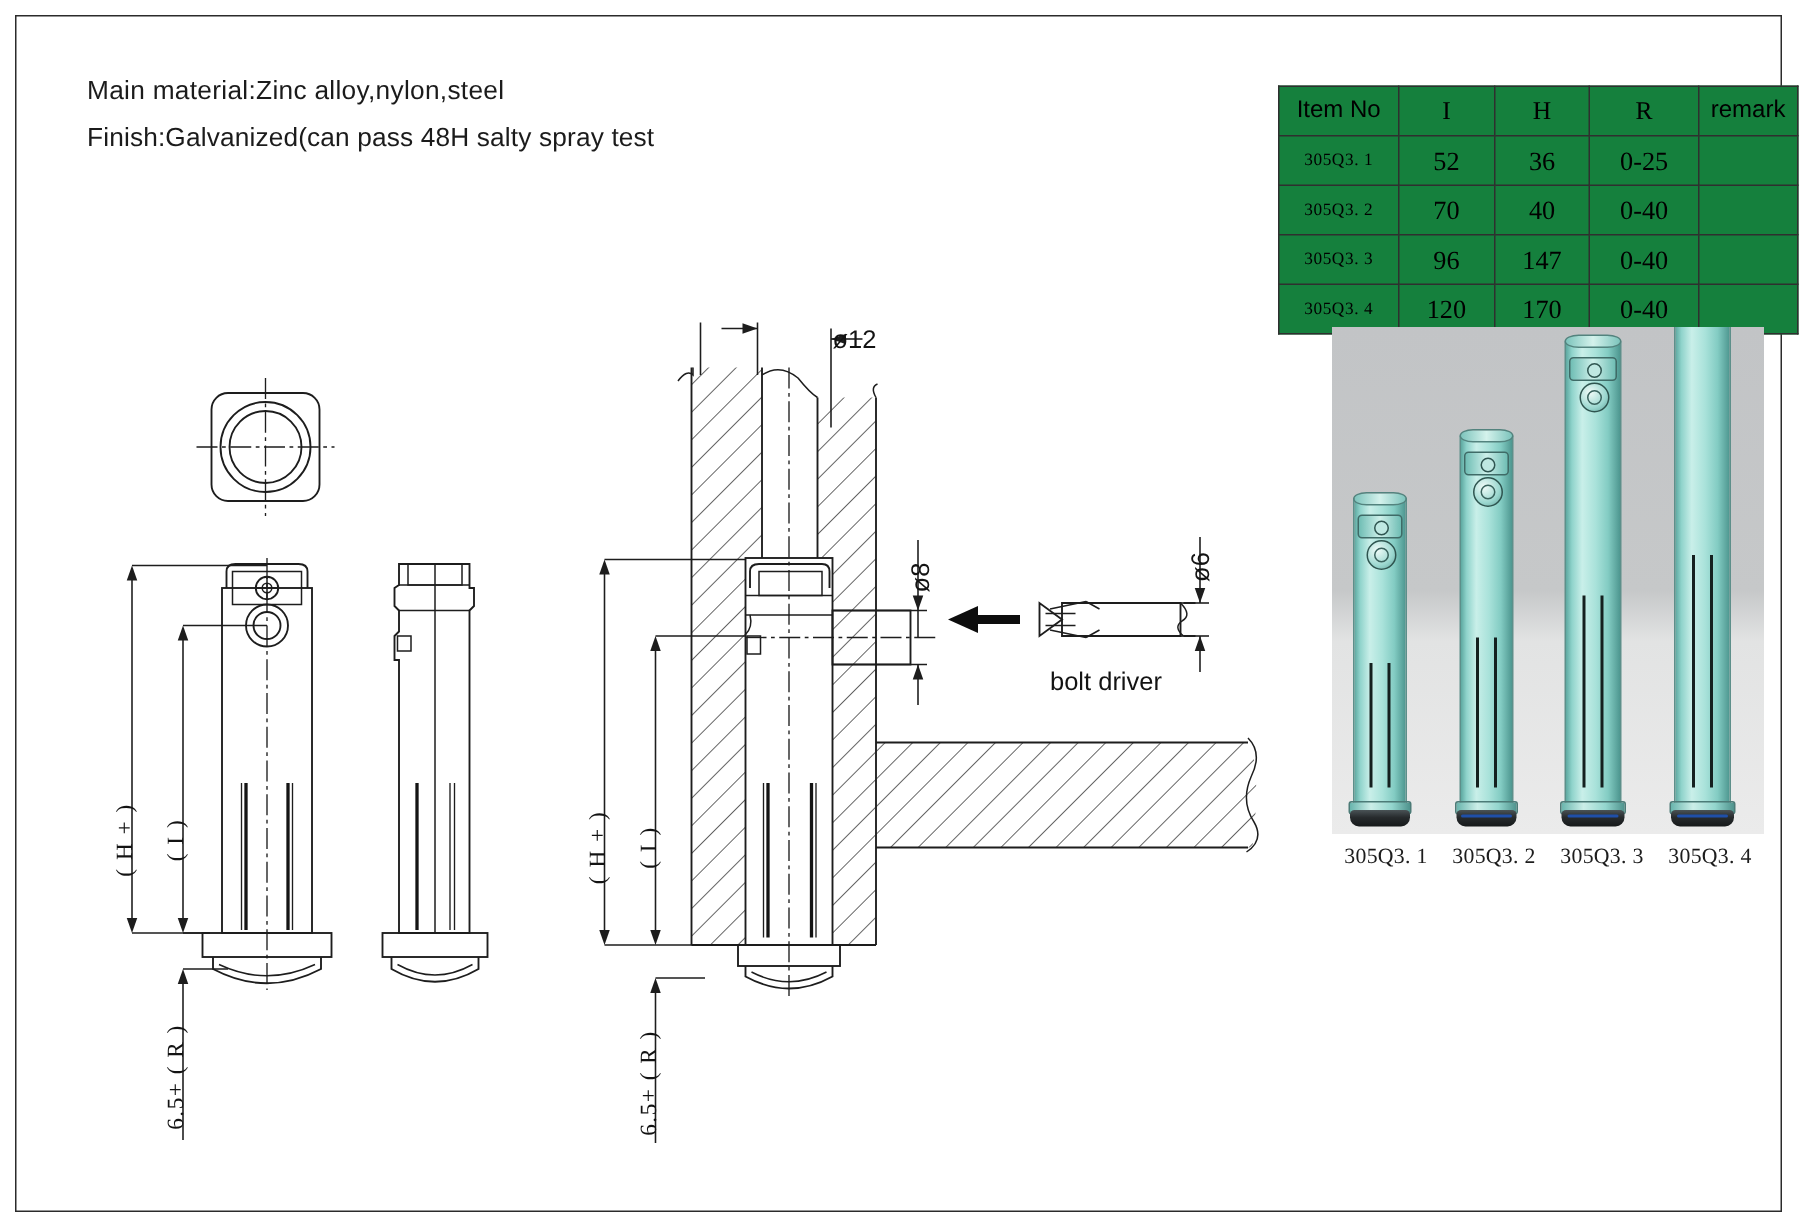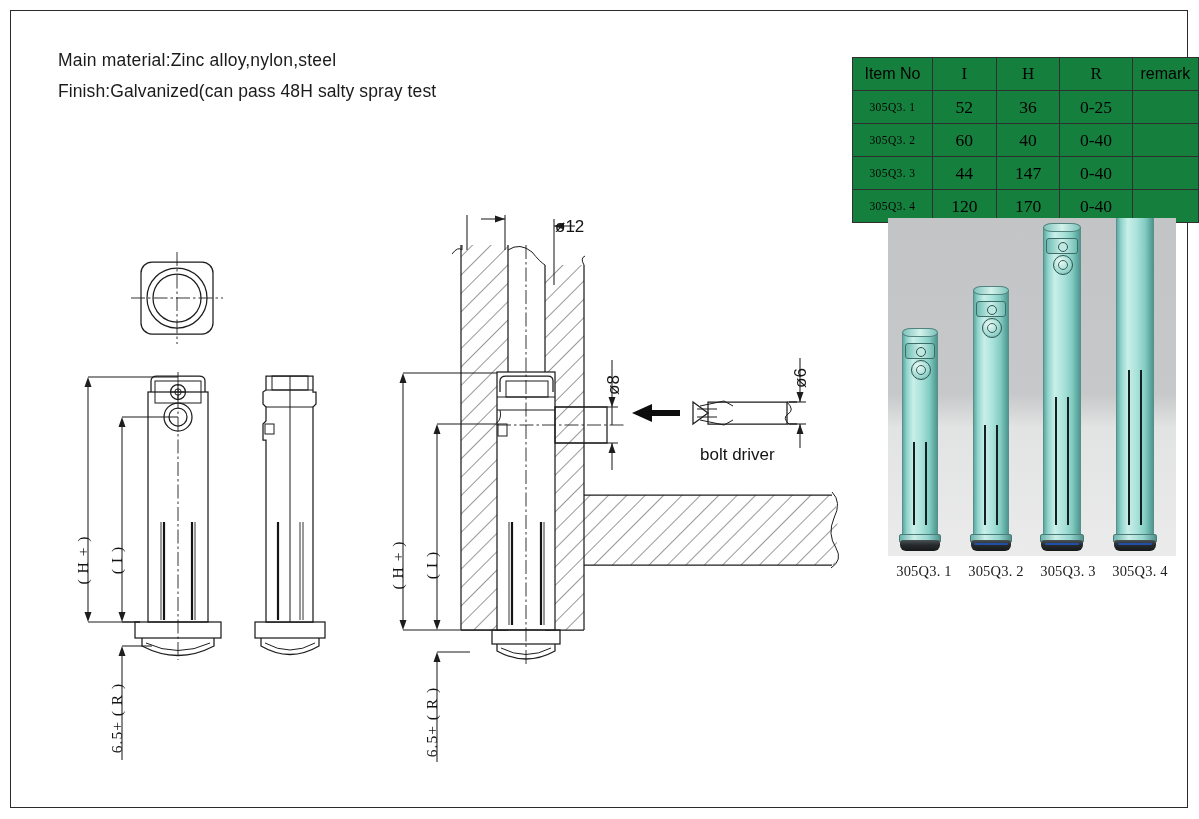--- a/index.html
+++ b/index.html
@@ -84,28 +84,28 @@
     <tbody>
       <tr>
         <td class="c0 item">305Q3. 1</td>
         <td class="c1 num">52</td>
         <td class="c2 num">36</td>
         <td class="c3 num">0-25</td>
         <td class="c4 num"></td>
       </tr>
       <tr>
         <td class="c0 item">305Q3. 2</td>
-        <td class="c1 num">60</td>
+        <td class="c1 num">70</td>
         <td class="c2 num">40</td>
         <td class="c3 num">0-40</td>
         <td class="c4 num"></td>
       </tr>
       <tr>
         <td class="c0 item">305Q3. 3</td>
-        <td class="c1 num">44</td>
+        <td class="c1 num">96</td>
         <td class="c2 num">147</td>
         <td class="c3 num">0-40</td>
         <td class="c4 num"></td>
       </tr>
       <tr>
         <td class="c0 item">305Q3. 4</td>
         <td class="c1 num">120</td>
         <td class="c2 num">170</td>
         <td class="c3 num">0-40</td>
         <td class="c4 num"></td>

